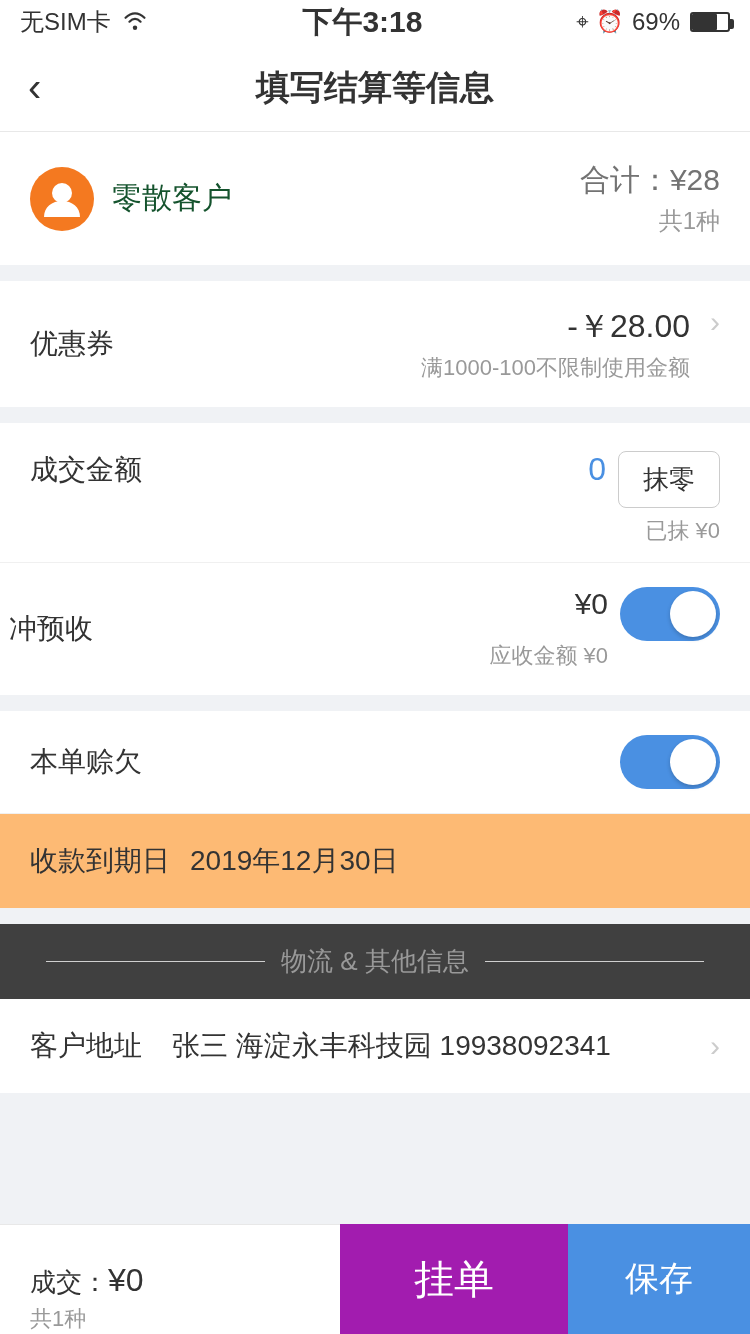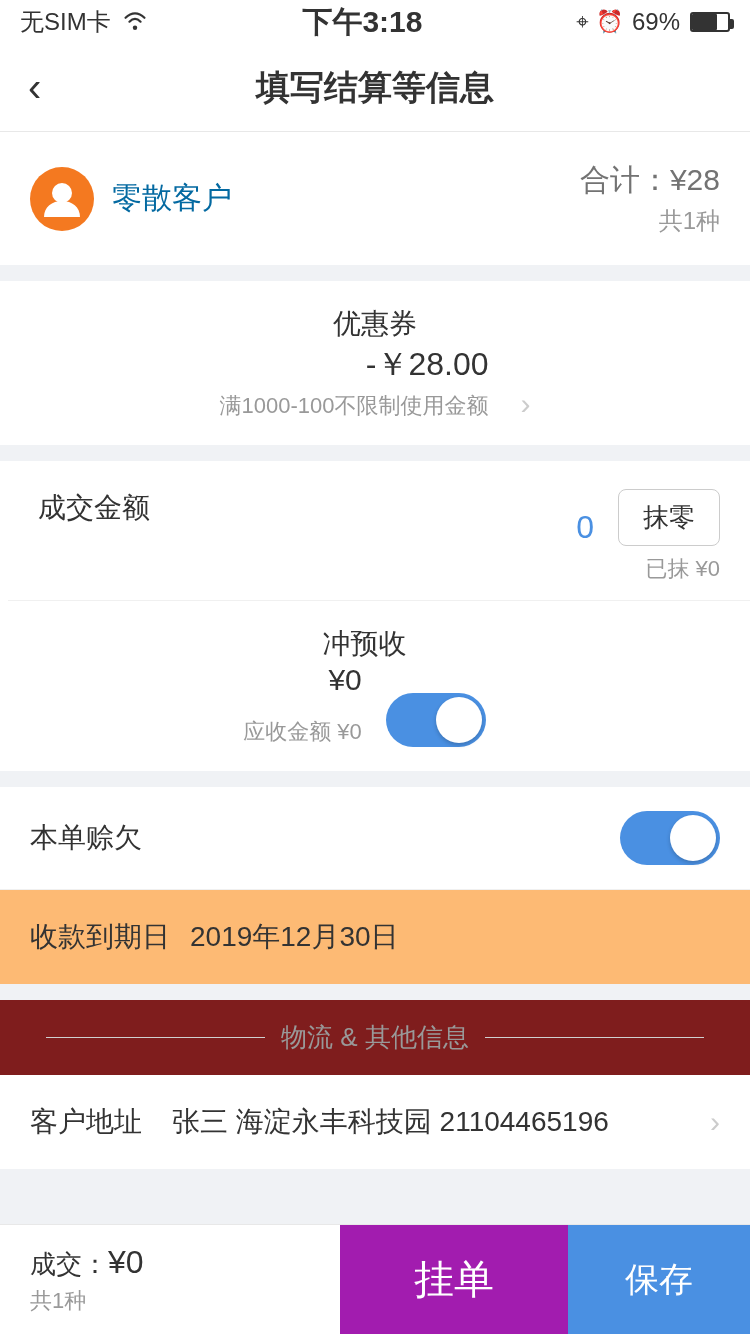--- a/index.html
+++ b/index.html
@@ -87,21 +87,21 @@
       justify-content: center;
       overflow: hidden;
     }
     .customer-avatar svg {
       width: 48px;
       height: 48px;
       fill: #fff;
     }
     .customer-name {
       font-size: 30px;
-      color: #0369a1;
+      color: #14532d;
     }
     .customer-right {
       text-align: right;
     }
     .total-amount {
       font-size: 30px;
       color: #737373;
     }
     .total-count {
       font-size: 24px;
@@ -113,31 +113,30 @@
     .form-row {
       padding: 24px 30px;
       display: flex;
       align-items: center;
       justify-content: space-between;
       border-bottom: 1px solid #f0f0f0;
       background: #fff;
     }
     .form-row:last-child {
       border-bottom: none;
-      flex-direction: column;
     }
     .form-label {
       font-size: 28px;
       color: #333;
       flex-shrink: 0;
     }
     .form-value-area {
       display: flex;
-      align-items: flex-end;
-      gap: 24px;
+      align-items: flex-start;
+      gap: 12px;
     }
     .coupon-value {
       text-align: right;
     }
     .coupon-amount {
       font-size: 32px;
       color: #333;
       font-weight: 500;
     }
     .coupon-desc {
@@ -219,21 +218,21 @@
       left: 50px;
       top: 4px;
       background: #fff;
       border-radius: 50%;
       box-shadow: 0 2px 4px rgba(0,0,0,0.2);
       transition: 0.3s;
     }
 
     
     .logistics-header {
-      background: #7f1d1d;
+      background: #404040;
       padding: 20px 30px;
       text-align: center;
       font-size: 26px;
       color: #999;
       position: relative;
       display: flex;
       align-items: center;
       justify-content: center;
     }
     .logistics-header::before,
@@ -288,21 +287,21 @@
 
     
     .bottom-bar {
       position: fixed;
       bottom: 0;
       left: 0;
       width: 750px;
       height: 110px;
       background: #fff;
       display: flex;
-      align-items: center;
+      align-items: flex-end;
       border-top: 1px solid #e8e8e8;
     }
     .bottom-summary {
       flex: 1;
       padding: 0 30px;
     }
     .bottom-deal {
       font-size: 26px;
       color: #333;
     }
@@ -400,21 +399,21 @@
           <div class="coupon-amount">-￥28.00</div>
           <div class="coupon-desc">满1000-100不限制使用金额</div>
         </div>
         <span class="chevron-right">›</span>
       </div>
     </div>
   </div>
 
   <div class="section">
 
-    <div class="form-row" style="align-items:flex-start; padding-top:28px; padding-bottom:16px;margin-left:8px;">
+    <div class="form-row" style="align-items:flex-start; padding-top:28px; padding-bottom:16px;">
       <span class="form-label">成交金额</span>
       <div style="display:flex;flex-direction:column;align-items:flex-end;gap:8px;">
         <div class="form-value-area">
           <input type="text" class="transaction-input" value="0" style="">
           <button class="round-zero-btn">抹零</button>
         </div>
         <div class="already-rounded">已抹  ¥0</div>
       </div>
     </div>
 
@@ -449,21 +448,21 @@
     </div>
   </div>
 
   <div class="logistics-header">
     <span>物流 &amp; 其他信息</span>
   </div>
 
   <div class="section">
     <div class="address-row">
       <span class="address-label">客户地址</span>
-      <span class="address-value">张三 海淀永丰科技园 21104465196</span>
+      <span class="address-value">张三 海淀永丰科技园 19938092341</span>
       <span class="address-chevron">›</span>
     </div>
   </div>
 
 </div>
 
 <div class="bottom-bar">
   <div class="bottom-summary">
     <div class="bottom-deal">
       <span>成交：</span><span class="bottom-deal-amount">¥0</span>

